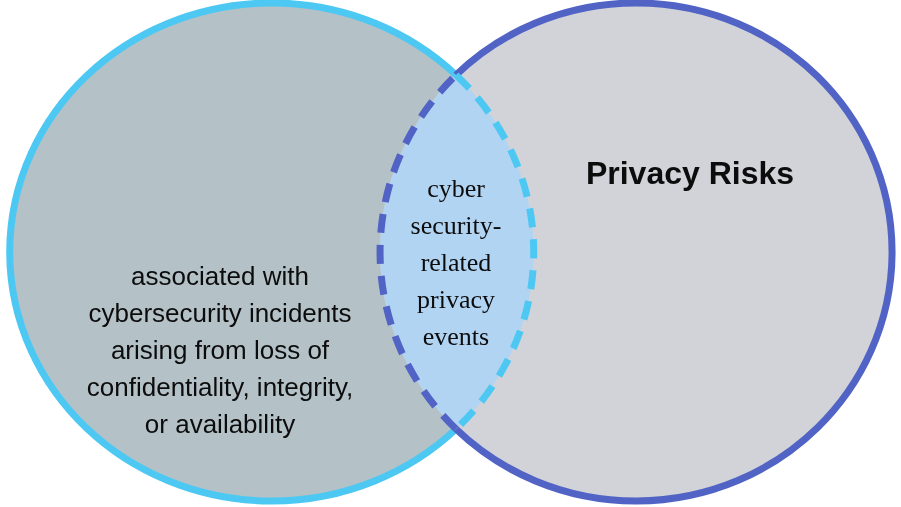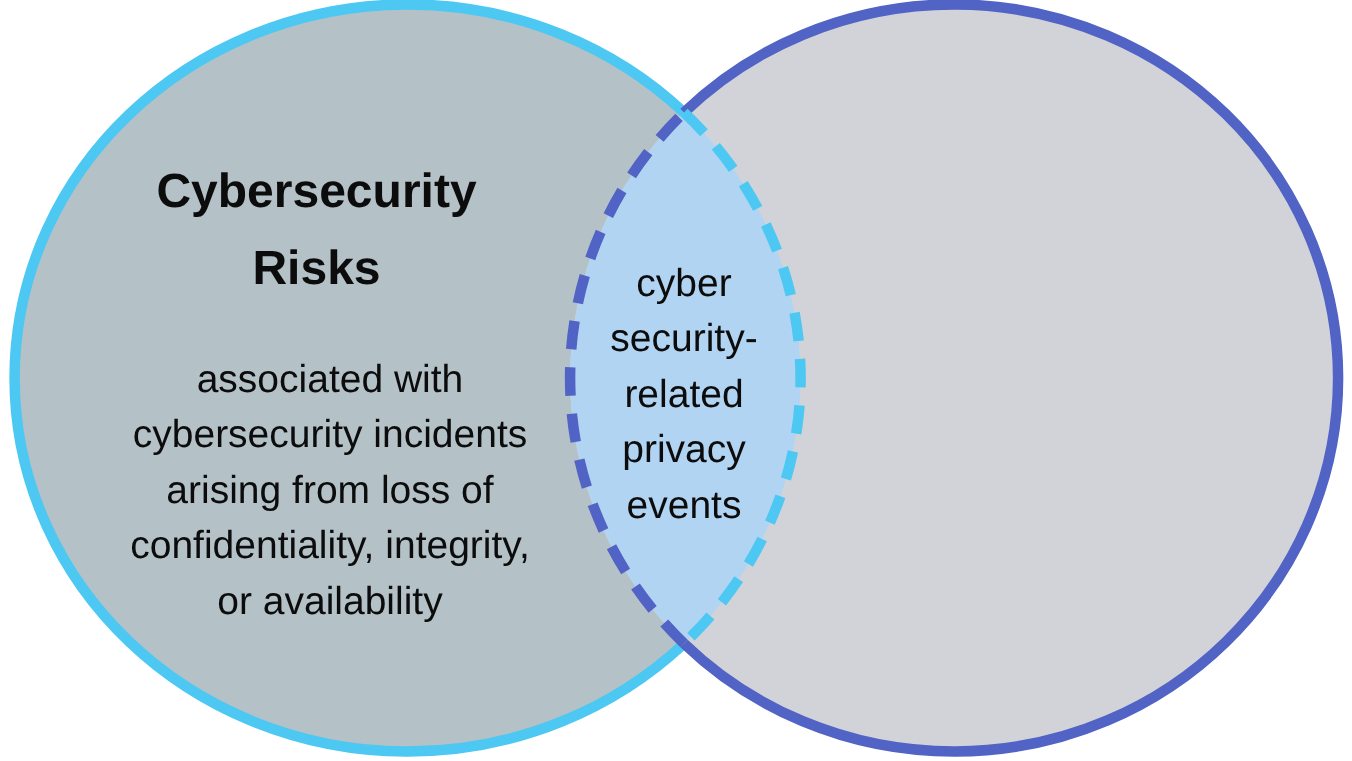--- a/index.html
+++ b/index.html
@@ -20,24 +20,25 @@
   }
   .circle-title {
     font-size: 32px;
     line-height: 51px;
     font-weight: 700;
   }
   .circle-body {
     font-size: 26px;
     line-height: 37px;
     font-weight: 400;
+    margin-top: 24px;
   }
   .left-title  { top: 102px; left: 36px;  width: 350px; }
   .left-body   { top: 234px; left: 40px;  width: 360px; }
-  .lens-label  { top: 170px; left: 391px; width: 130px; font-size: 26px; line-height: 37px; }
+  .lens-label  { top: 170px; left: 391px; width: 130px; font-size: 26px; line-height: 37px; font-family: Liberation Serif, serif; }
   .right-title { top: 148px; left: 540px; width: 300px; }
   .right-body  { top: 233px; left: 550px; width: 330px; }
 </style>
 </head>
 <body>
 
 <div class="venn-wrap">
 
   <svg class="venn-svg" width="901" height="507" viewBox="0 0 901 507">
 
@@ -49,30 +50,29 @@
 
     <path d="M 456 75 A 262 249 0 1 0 456 429" fill="none" stroke-width="7" stroke="#4dc8f2"></path>
 
     <path d="M 456 429 A 256 249 0 1 0 456 75" fill="none" stroke-width="7" stroke="#5163c5"></path>
 
     <path d="M 456 75 A 262 249 0 0 1 456 429" fill="none" stroke-width="7" stroke-dasharray="19 12" stroke="#4dc8f2"></path>
 
     <path d="M 456 429 A 256 249 0 0 1 456 75" fill="none" stroke-width="7" stroke-dasharray="19 12" stroke="#5163c5"></path>
   </svg>
 
-  <div class="label circle-title left-title">Cybersecurity
-Risks</div>
 
   <div class="label circle-body left-body">associated with
 cybersecurity incidents
 arising from loss of
 confidentiality, integrity,
 or availability</div>
 
   <div class="label lens-label">cyber
 security-
 related
 privacy
 events</div>
 
+  <div class="label circle-title right-title">Privacy Risks</div>
 
 
 </div>
 
 </body></html>

